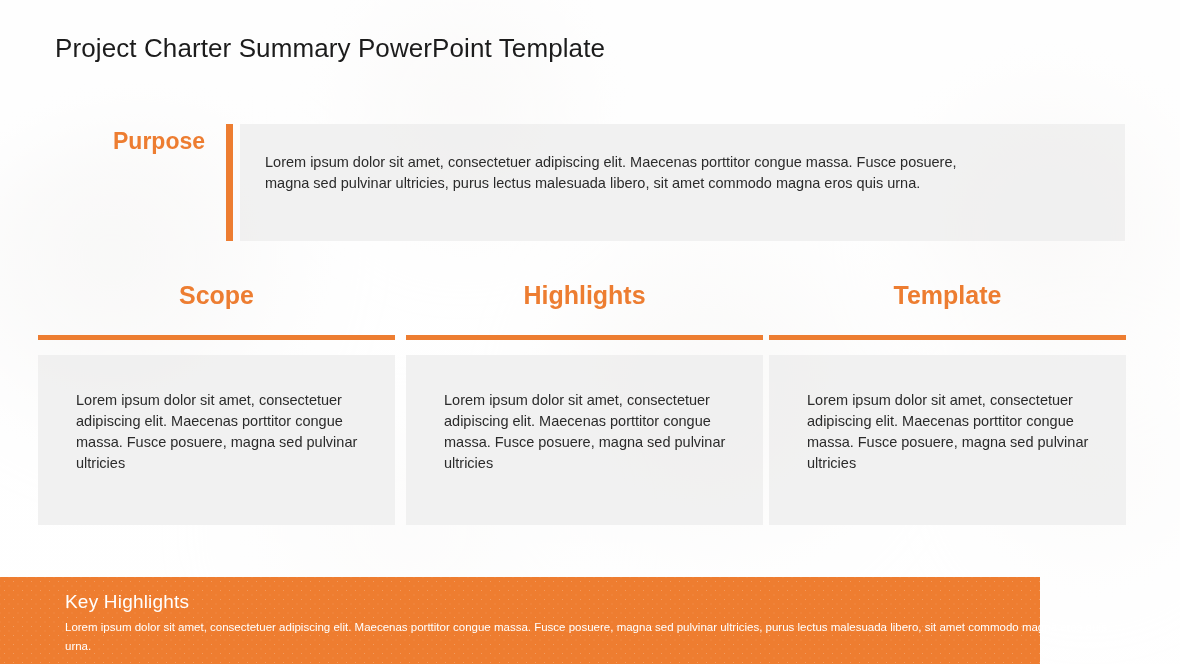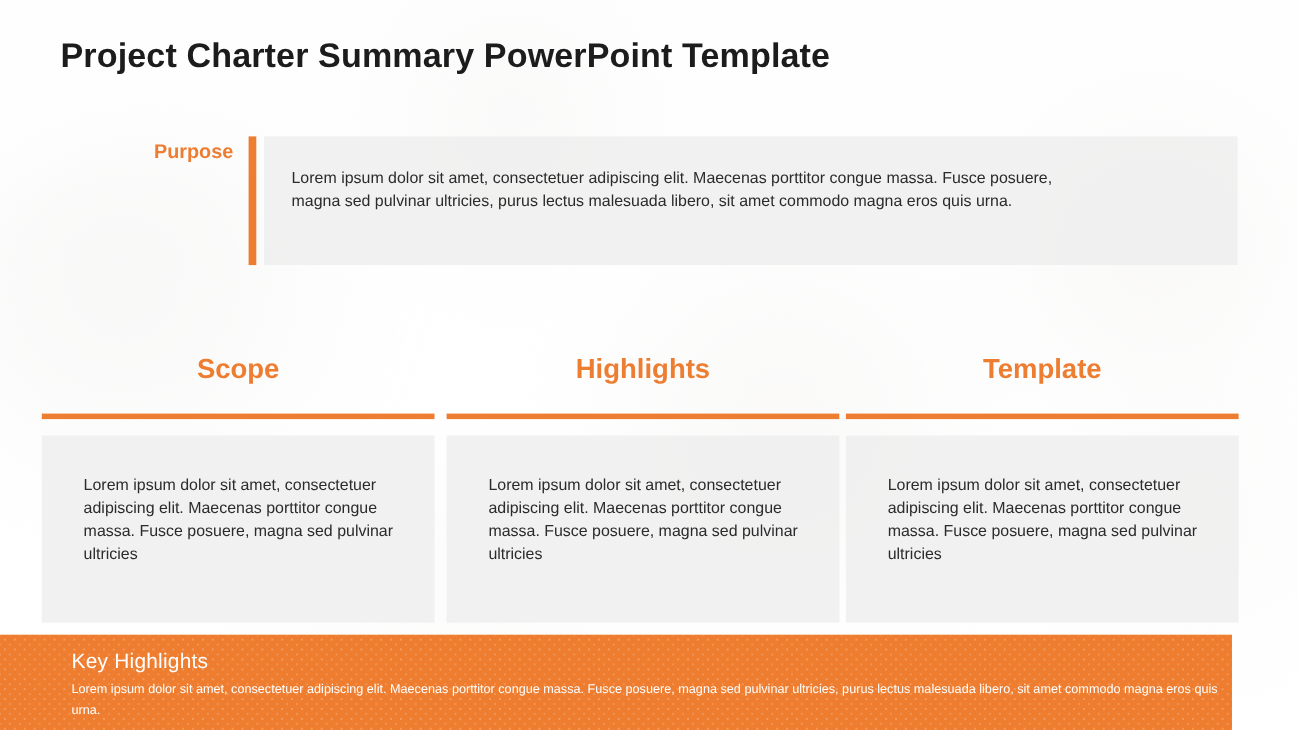--- a/index.html
+++ b/index.html
@@ -51,37 +51,36 @@
     inset: 0;
     background: linear-gradient(180deg, rgba(255,255,255,0.72), rgba(255,255,255,0.80));
   }
 
   
   .slide-title {
     position: absolute;
     left: 55px;
     top: 33px;
     z-index: 3;
-    font-size: 31px;
-    font-weight: 700;
+    font-size: 26px;
+    font-weight: 400;
     color: #1c1c1c;
     letter-spacing: 0.1px;
     white-space: nowrap;
   }
 
   
   .purpose-label {
     position: absolute;
     left: 113px;
     top: 128px;
     z-index: 3;
-    font-size: 18px;
+    font-size: 23px;
     font-weight: bold;
     color: #ED7D31;
-    margin-left: 27px;
   }
   .purpose-bar {
     position: absolute;
     left: 226px;
     top: 124px;
     width: 7px;
     height: 117px;
     background: #ED7D31;
     z-index: 3;
   }
@@ -103,21 +102,20 @@
     font-size: 14.5px;
     line-height: 21px;
     color: #2b2b2b;
   }
 
   
   .col {
     position: absolute;
     top: 280px;
     z-index: 3;
-    margin-top: 41px;
   }
   .col-1 { left: 38px;  width: 357px; }
   .col-2 { left: 406px; width: 357px; }
   .col-3 { left: 769px; width: 357px; }
 
   .col-heading {
     text-align: center;
     font-size: 25px;
     font-weight: bold;
     color: #ED7D31;
@@ -139,21 +137,21 @@
     font-size: 14.5px;
     line-height: 21px;
     color: #2b2b2b;
   }
 
   
   .footer {
     position: absolute;
     left: 0;
     top: 577px;
-    width: 1120px;
+    width: 1040px;
     height: 87px;
     background-color: #EE7D30;
     background-image:
       radial-gradient(rgba(255,255,255,0.22) 0.9px, transparent 1px),
       radial-gradient(rgba(255,255,255,0.16) 0.9px, transparent 1px);
     background-size: 9px 9px, 9px 9px;
     background-position: 0 0, 4.5px 4.5px;
     z-index: 4;
   }
   .footer-title {

